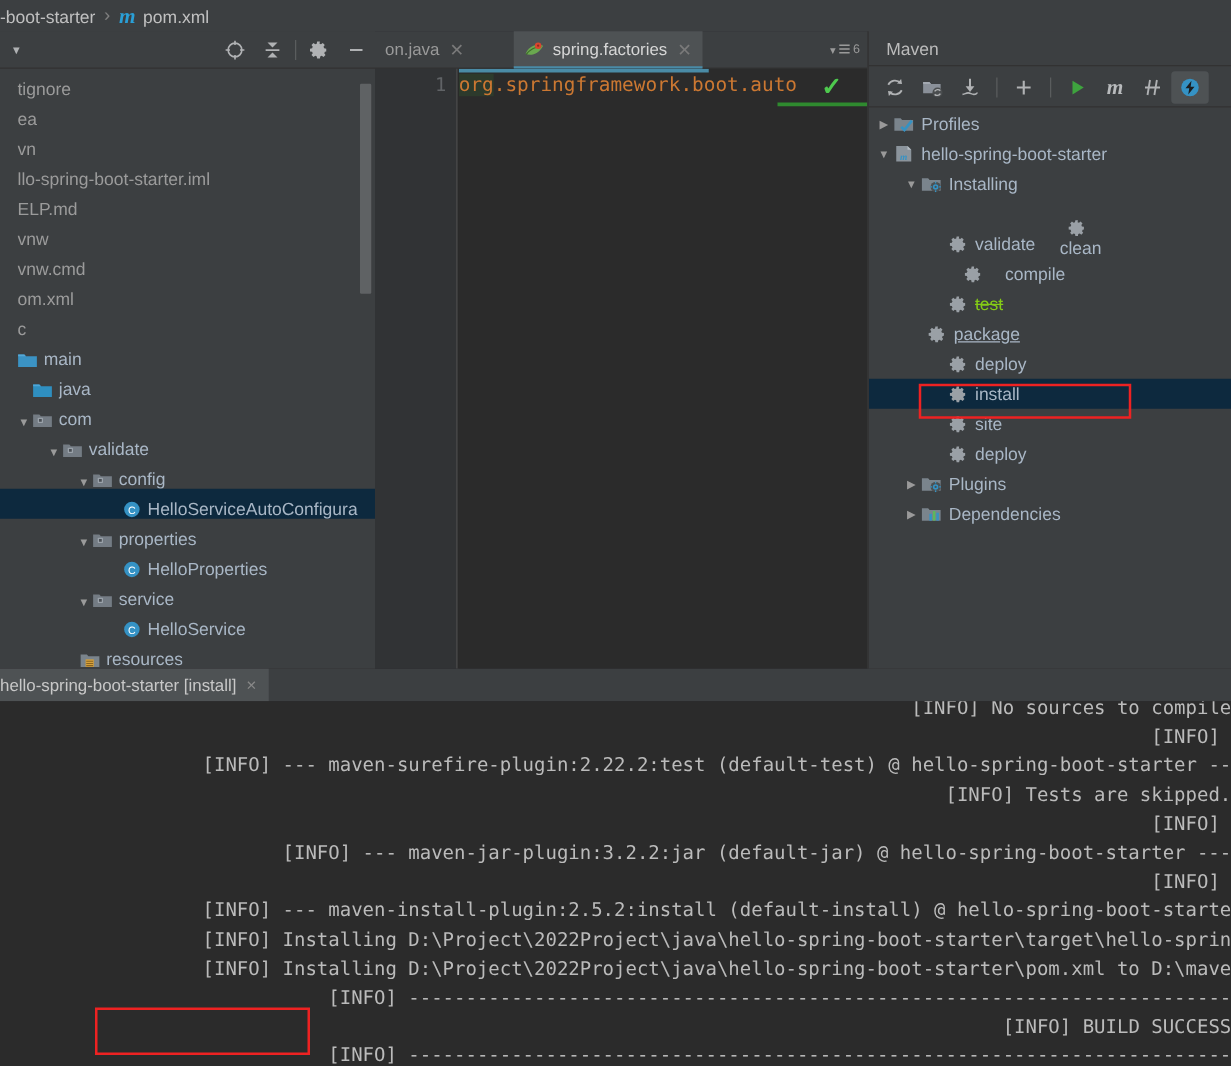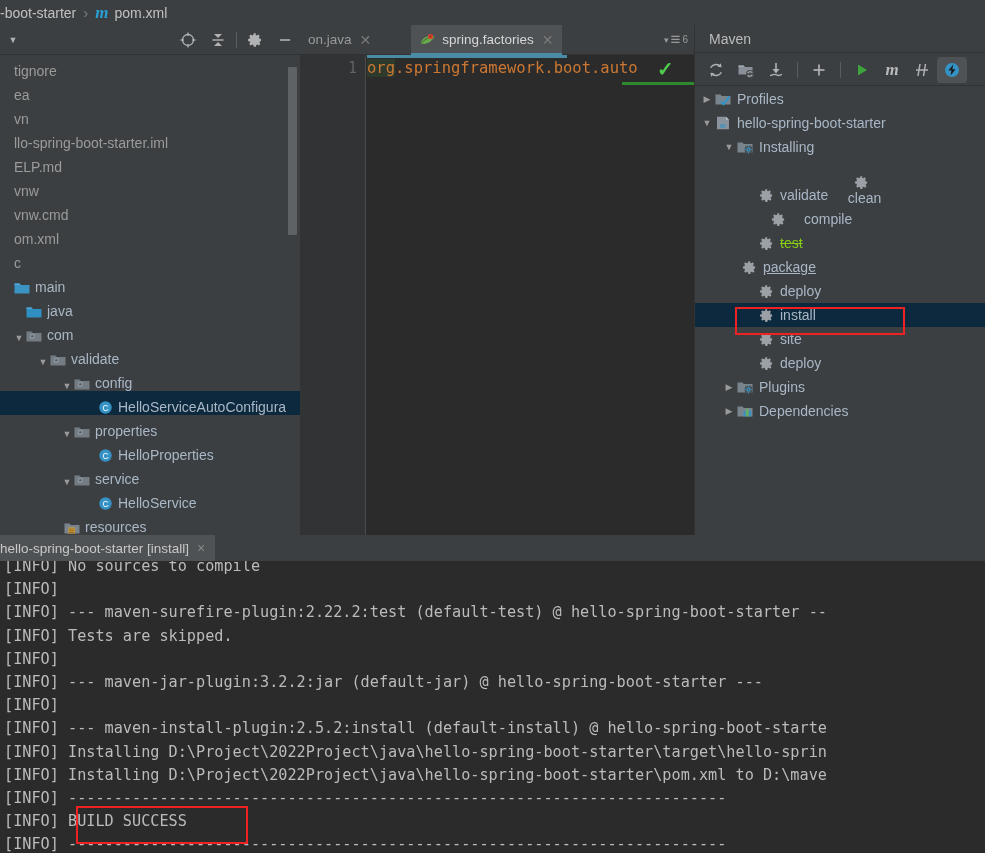--- a/index.html
+++ b/index.html
@@ -185,20 +185,21 @@
     position: absolute; border: 2px solid #ee2222;
     pointer-events: none;
   }
   #redbox-install { left: 735px; top: 307px; width: 170px; height: 28px; }
   #redbox-build   { left: 76px;  top: 806px; width: 172px; height: 38px; }
 
   
   #console-panel {
     position: absolute; left: 0; top: 535px; width: 985px; height: 318px;
     background: #2b2b2b;
+    text-align: right;
   }
   #console-tabstrip {
     position: absolute; left: 0; top: 0; width: 985px; height: 26px;
     background: #3c3f41;
   }
   #console-tab {
     position: absolute; left: 0; top: 0; height: 26px;
     display: flex; align-items: center; gap: 8px;
     padding: 0 10px 0 0;
     background: #4e5254; color: #c8c8c8; font-size: 13.5px;

